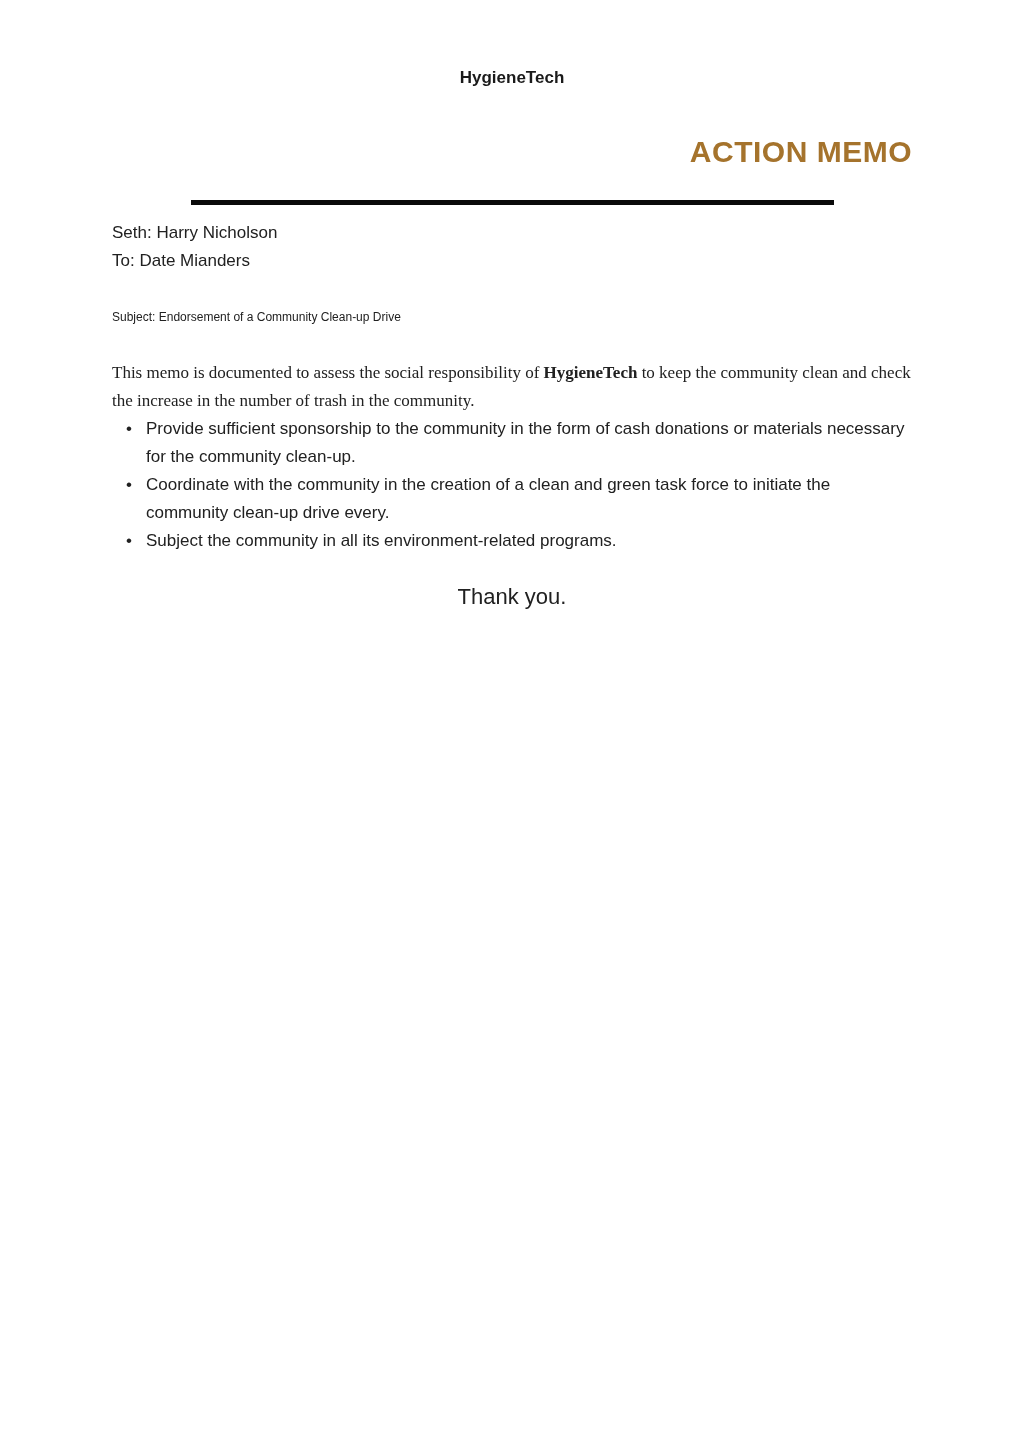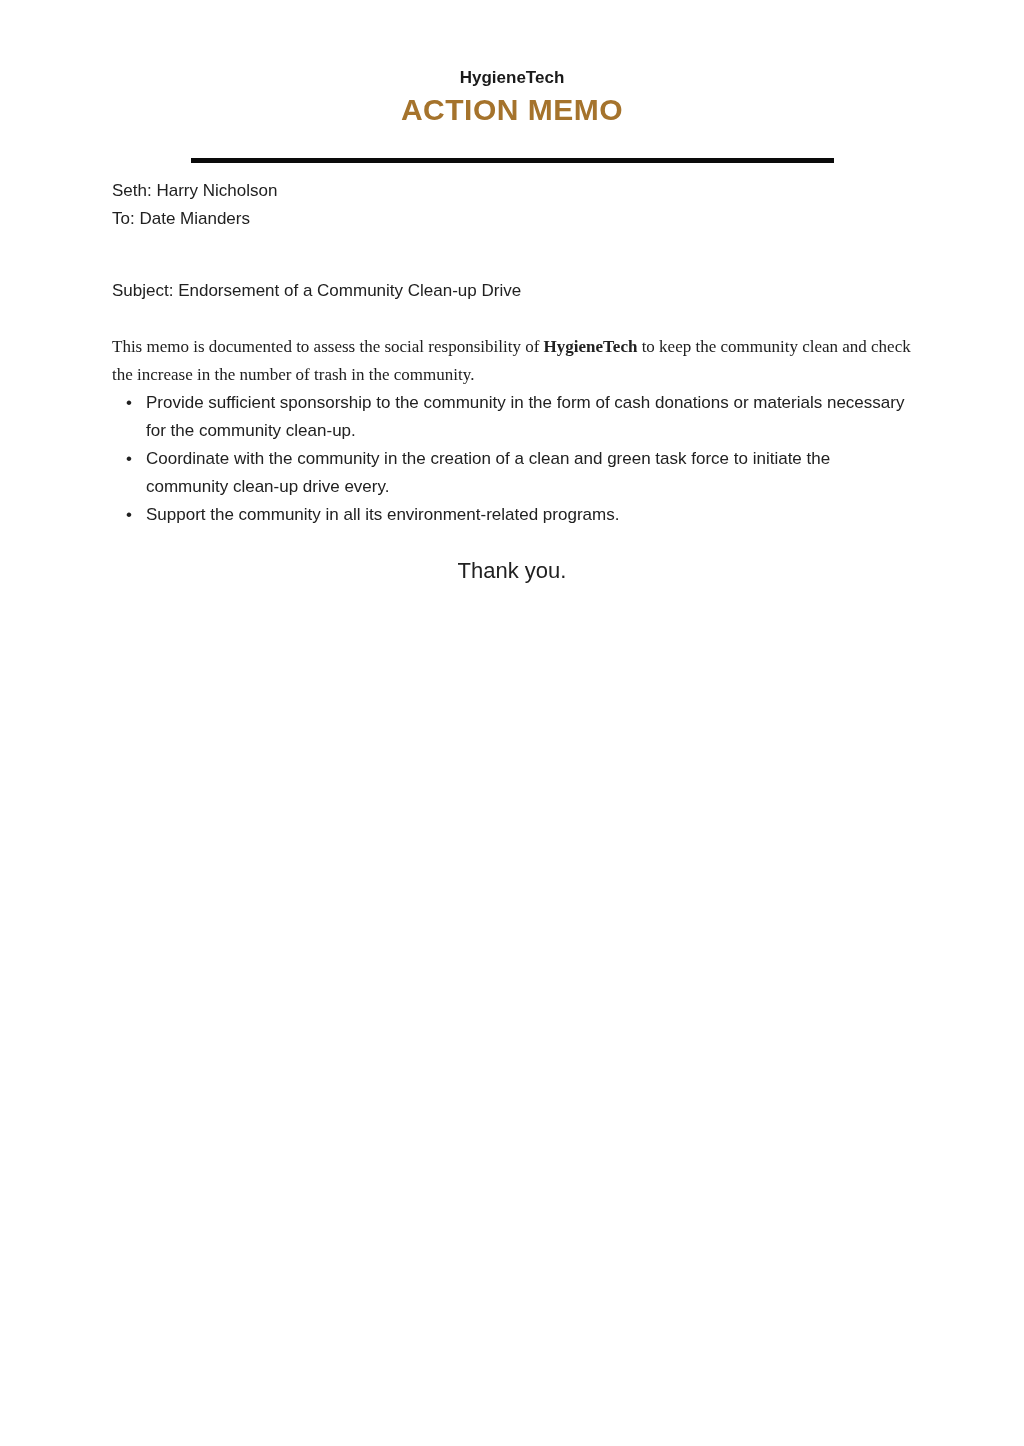--- a/index.html
+++ b/index.html
@@ -19,43 +19,44 @@
   }
   .company-name {
     margin-top: 66px;
     text-align: center;
     font-size: 17px;
     font-weight: 700;
     line-height: 24px;
     color: #1a1a1a;
   }
   .memo-title {
-    text-align: center;
+    margin-top: 42px;
+    text-align: right;
     font-size: 30px;
     font-weight: 700;
     line-height: 40px;
     letter-spacing: 0.5px;
     color: #a5732c;
   }
   .divider {
     margin: 28px auto 0 auto;
     width: 643px;
     height: 5px;
     background: #0a0a0a;
   }
   .meta-block {
     margin-top: 14px;
     font-size: 17px;
     line-height: 28px;
   }
   .meta-line { white-space: nowrap; }
   .meta-value-bold { font-weight: 400; }
   .subject-line {
-    margin-top: 44px;
-    font-size: 17px;
+    margin-top: 28px;
+    font-size: 12px;
     line-height: 28px;
   }
   .body-paragraph {
     margin-top: 28px;
     font-size: 17px;
     line-height: 28px;
     font-family: Liberation Serif, serif;
   }
   .inline-bold { font-weight: 700; }
   ul.activity-list {
@@ -100,18 +101,18 @@
   </div>
 
   <div class="subject-line"><span>Subject:</span> <span>Endorsement of a Community Clean-up Drive</span></div>
 
   <div class="body-paragraph"><span>This memo is documented to assess the social responsibility of </span><span class="inline-bold">HygieneTech</span><span> to keep the community clean and check the increase in the number of trash in the community.</span></div>
 
 
   <ul class="activity-list">
     <li>Provide sufficient sponsorship to the community in the form of cash donations or materials necessary for the community clean-up.</li>
     <li>Coordinate with the community in the creation of a clean and green task force to initiate the community clean-up drive every.</li>
-    <li>Support the community in all its environment-related programs.</li>
+    <li>Subject the community in all its environment-related programs.</li>
   </ul>
 
   <div class="closing-line">Thank you.</div>
 
 </div>
 
 </body></html>

